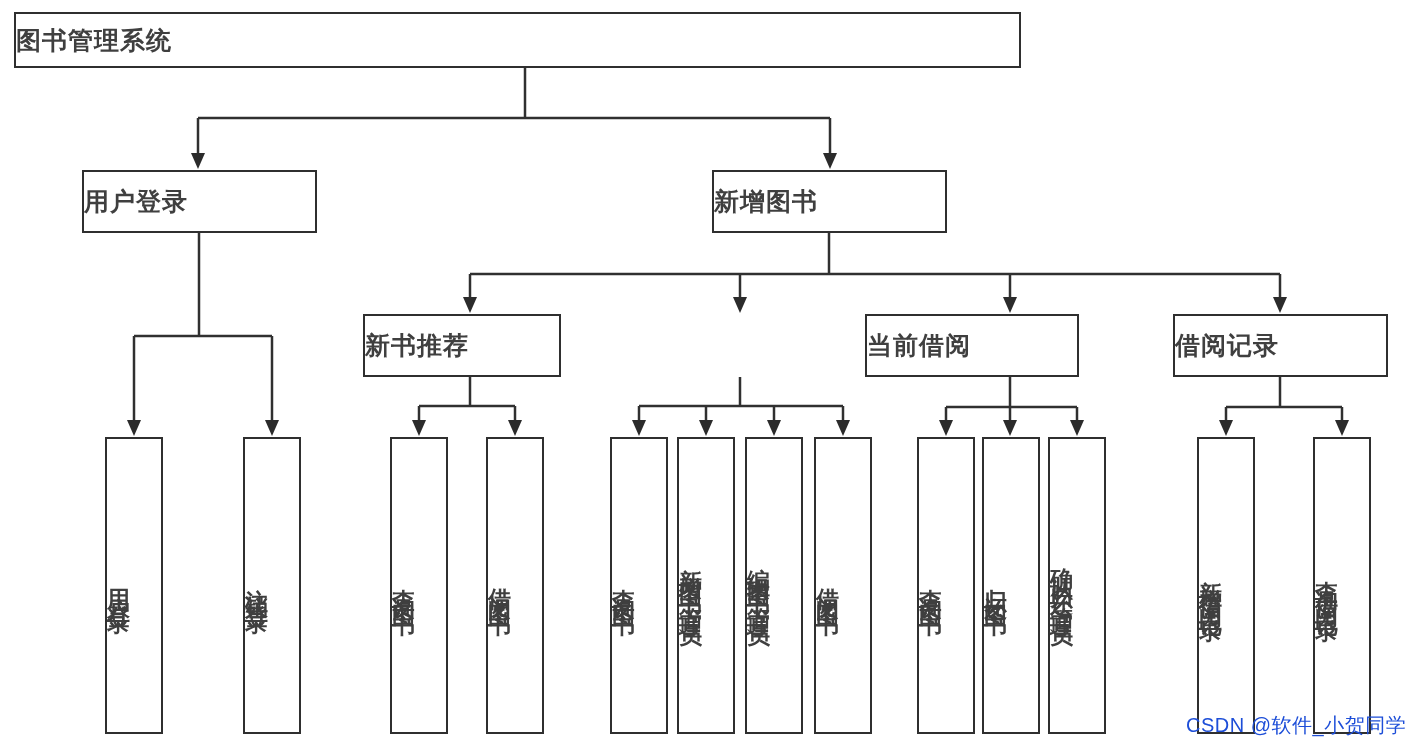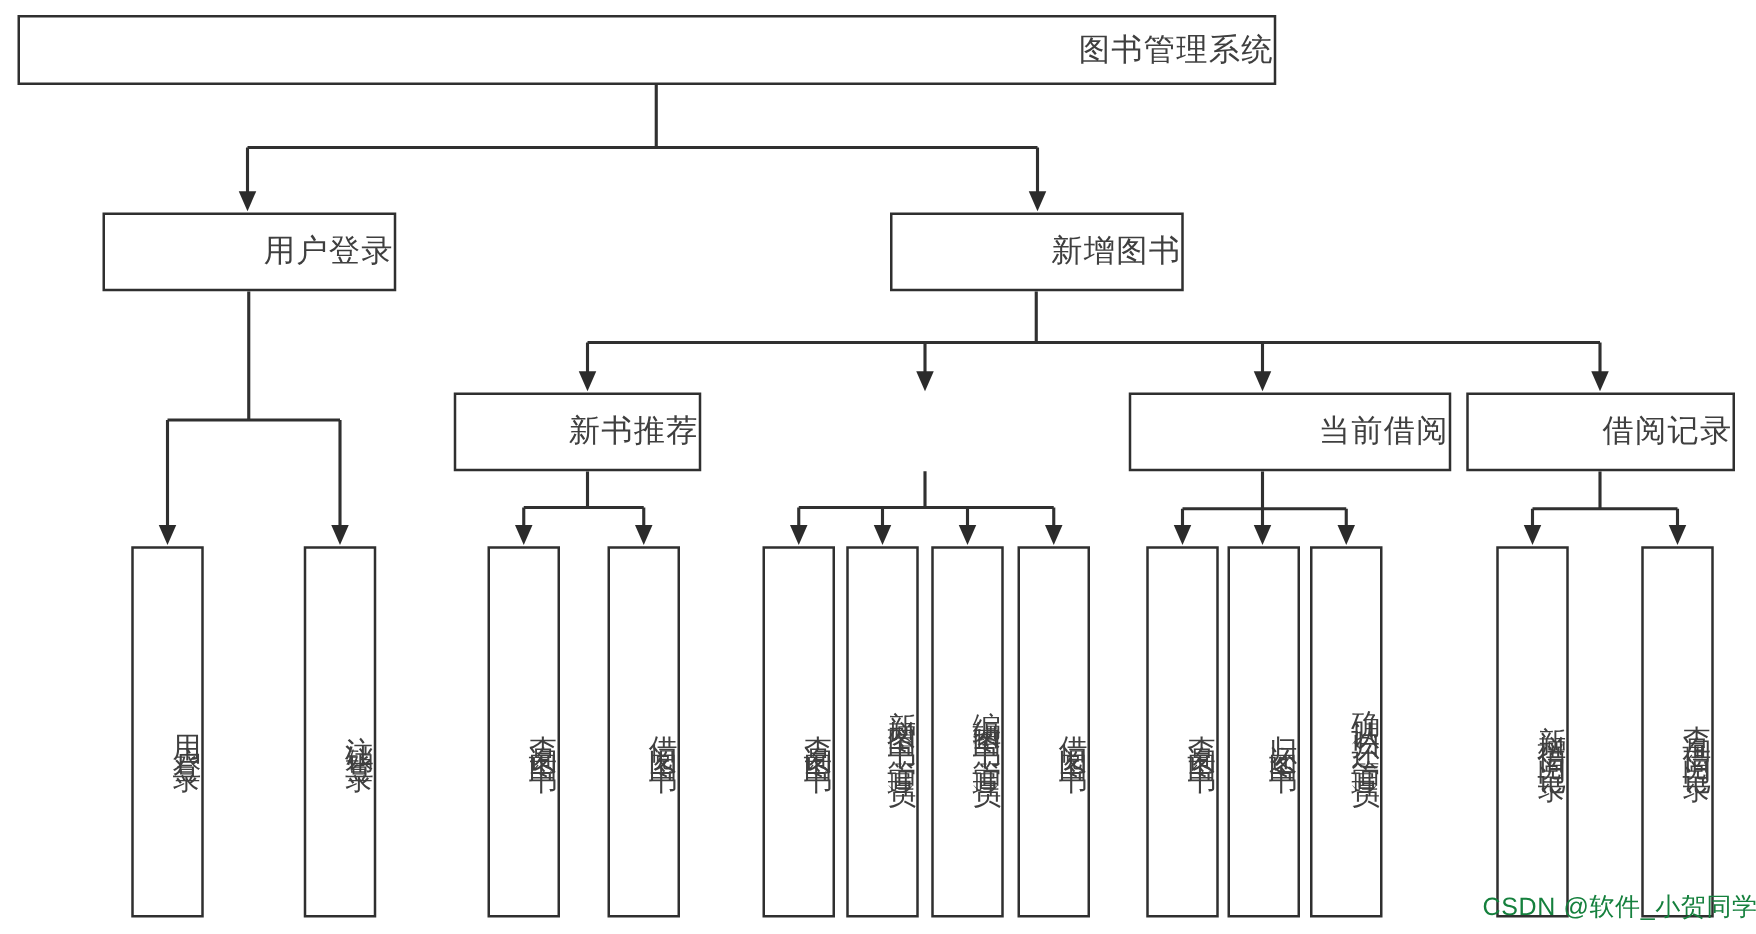--- a/index.html
+++ b/index.html
@@ -35,22 +35,23 @@
     fill: #2b2b2b;
     stroke: none;
   }
   .box {
     position: absolute;
     box-sizing: border-box;
     background: #ffffff;
     border: 2.5px solid #2f2f2f;
     display: flex;
     align-items: center;
-    justify-content: flex-end;
+    justify-content: flex-start;
     color: #3f3f3f;
+    font-weight: bold;
   }
   .hl {
     font-size: 25px;
     letter-spacing: 1px;
     white-space: nowrap;
     line-height: 1;
   }
   .leaf {
     top: 437px;
     width: 58px;
@@ -62,21 +63,21 @@
     font-size: 23px;
     letter-spacing: 8px;
     line-height: 1;
     white-space: nowrap;
   }
   .watermark {
     position: absolute;
     left: 1186px;
     top: 712px;
     font-size: 20px;
-    color: #15803d;
+    color: #1d4ed8;
     letter-spacing: 0.5px;
     white-space: nowrap;
     z-index: 5;
   }
 </style>
 </head>
 <body>
 
 <div class="canvas">
 
@@ -139,21 +140,21 @@
   <div class="box" style="left:82px;top:170px;width:235px;height:63px">
     <span class="hl">用户登录</span>
   </div>
   <div class="box" style="left:712px;top:170px;width:235px;height:63px">
     <span class="hl">新增图书</span>
   </div>
 
   <div class="box" style="left:363px;top:314px;width:198px;height:63px">
     <span class="hl">新书推荐</span>
   </div>
-  <div class="box" style="left:903px;top:314px;width:258px;height:63px">
+  <div class="box" style="left:865px;top:314px;width:214px;height:63px">
     <span class="hl">当前借阅</span>
   </div>
   <div class="box" style="left:1173px;top:314px;width:215px;height:63px">
     <span class="hl">借阅记录</span>
   </div>
 
   <div class="box leaf" style="left:105px">
     <span class="vl">用户登录</span>
   </div>
   <div class="box leaf" style="left:243px">

